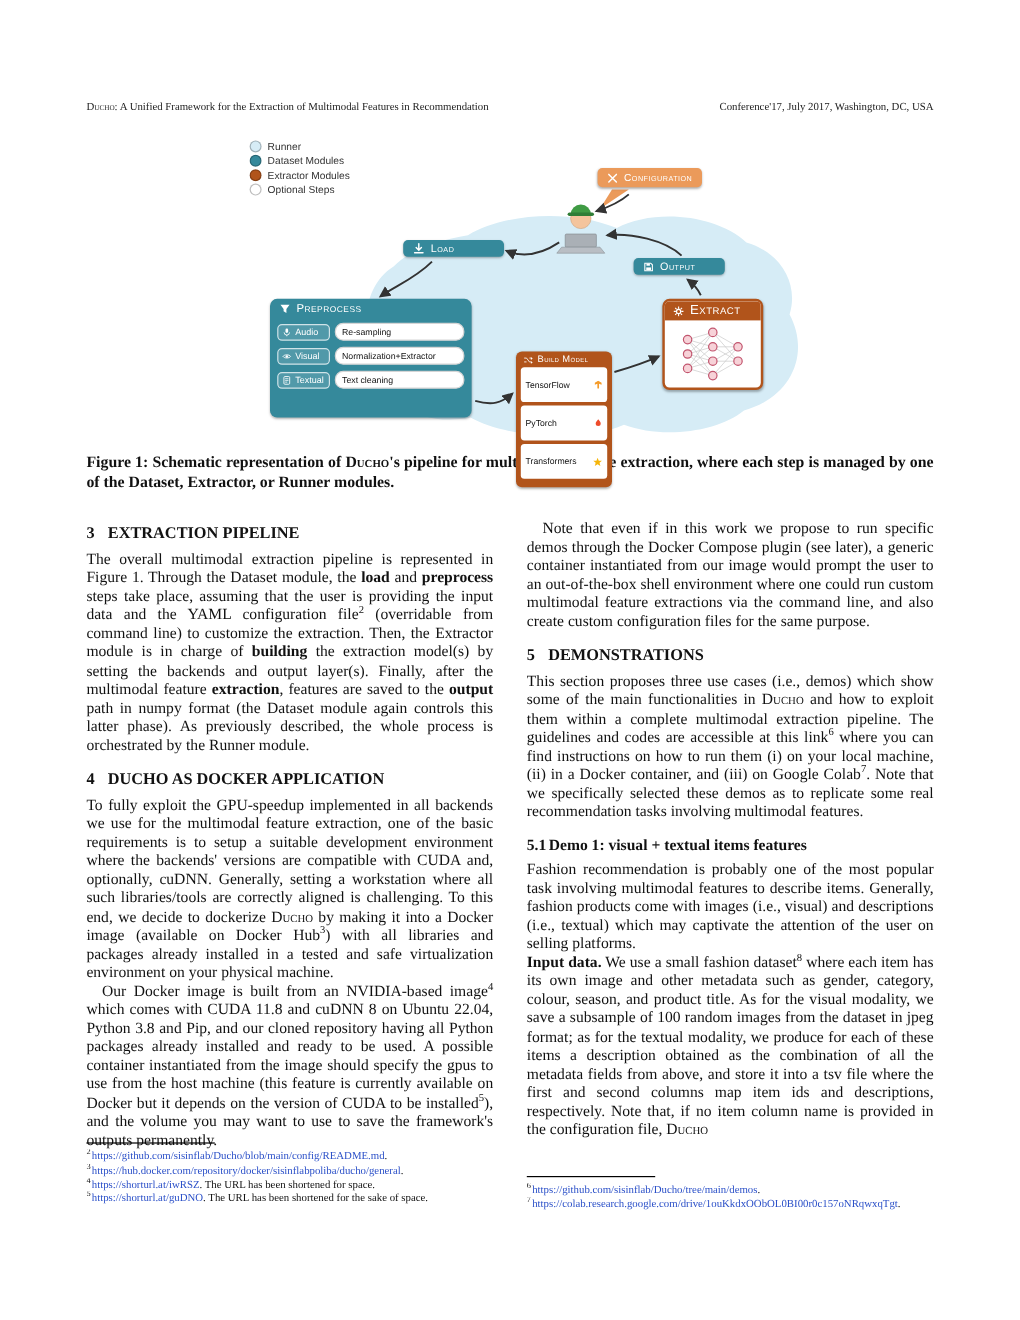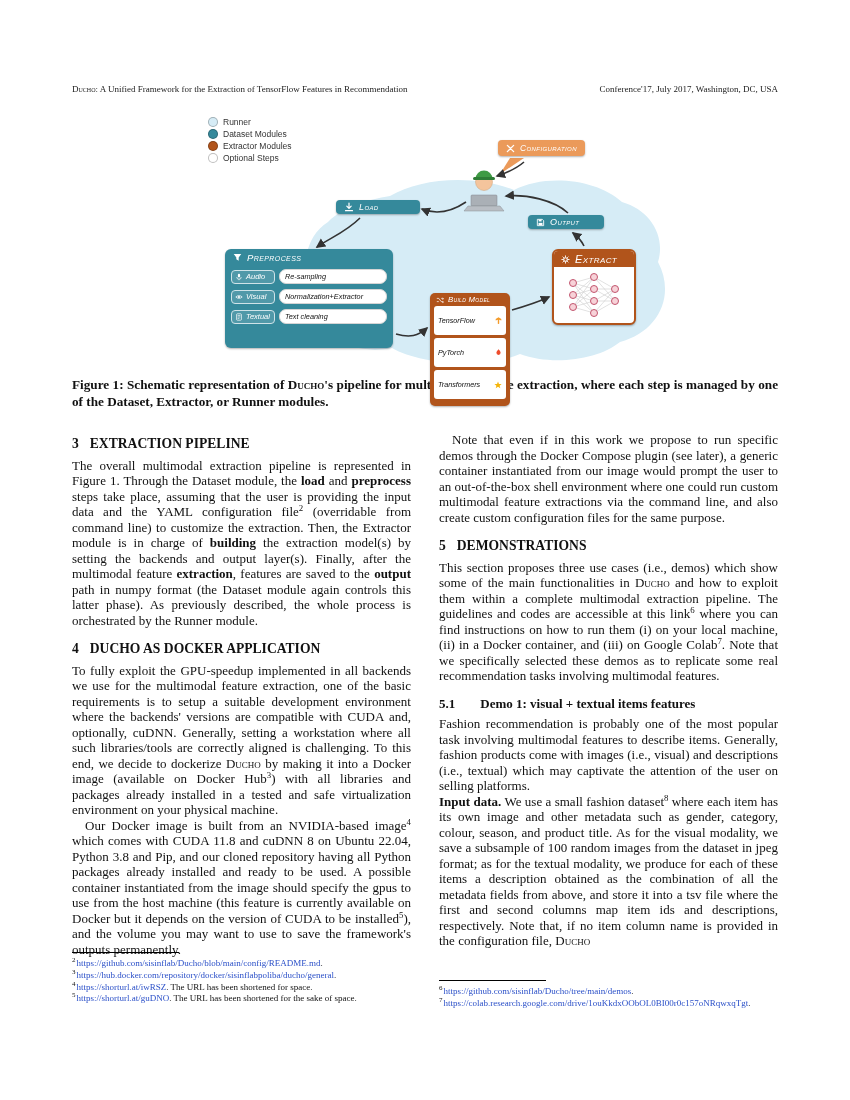--- a/index.html
+++ b/index.html
@@ -5,21 +5,21 @@
   html,body{margin:0;padding:0;background:#ffffff;}
   .page{position:relative;width:850px;height:1100px;background:#fff;font-family:"Liberation Serif",serif;color:#111;overflow:hidden;}
 
   
   .running-header{position:absolute;top:84px;left:72px;width:706px;display:flex;justify-content:space-between;font-size:9px;color:#222;}
   .sc,.seg-sc{font-variant:small-caps;}
 
   
   .figure-area{position:absolute;top:112px;left:72px;width:706px;height:262px;font-family:"Liberation Sans",sans-serif;}
   .fig-svg{position:absolute;left:0;top:0;z-index:0;}
-  .fig-box{position:absolute;z-index:1;box-sizing:border-box;font-style:italic;}
+  .fig-box{position:absolute;z-index:1;box-sizing:border-box;}
   .legend{position:absolute;left:136px;top:4px;z-index:1;}
   .legend-row{display:flex;align-items:center;gap:5px;height:12px;font-size:8.5px;color:#333;}
   .legend-dot{width:8px;height:8px;border-radius:50%;border:1px solid rgba(0,0,0,0.25);display:inline-block;}
   .tealbar{background:#35899b;color:#fff;border-radius:4px;display:flex;align-items:center;gap:5px;padding:2px 8px;
            box-shadow:0 1px 2px rgba(0,0,0,0.3);font-variant:small-caps;letter-spacing:.4px;font-size:9px;}
   .load-box{left:264px;top:88px;width:84px;}
   .output-box{left:456px;top:103px;width:76px;}
   .config-tag{left:426px;top:28px;background:#eb9a5a;color:#fff;border-radius:4px;display:flex;align-items:center;gap:5px;
               padding:3px 8px;font-variant:small-caps;letter-spacing:.4px;font-size:8.5px;box-shadow:0 1px 2px rgba(0,0,0,0.3);}
   .extract-box{left:480px;top:137px;width:84px;height:76px;background:#fff;border:2px solid #b1541b;border-radius:6px;overflow:hidden;box-shadow:0 1px 2px rgba(0,0,0,0.3);}
@@ -39,42 +39,42 @@
 
   
   .caption{position:absolute;top:377px;left:72px;width:706px;font-weight:bold;font-size:13.2px;line-height:16.6px;text-align:justify;}
 
   
   .col{position:absolute;top:432px;width:339px;font-size:13px;line-height:15.5px;text-align:justify;}
   .col-left{left:72px;}
   .col-right{left:439px;}
   .sec-head{font-size:13.6px;font-weight:bold;margin:13px 0 6px;display:flex;gap:11px;text-align:left;}
   .sec-head.mt0{margin-top:4px;}
-  .subsec-head{font-size:13px;font-weight:bold;margin:12px 0 5px;display:flex;gap:25px;text-align:left;}
+  .subsec-head{font-size:13px;font-weight:bold;margin:12px 0 5px;display:flex;gap:2px;text-align:left;}
   .para{margin:0;}
   .para.indent{text-indent:13px;}
   .seg-b{font-weight:bold;}
   .seg-sup{vertical-align:super;font-size:68%;line-height:0;}
 
   
   .fnblock{position:absolute;width:339px;font-size:9px;line-height:11.8px;text-align:left;}
   .fn-left{left:72px;top:952px;}
   .fn-right{left:439px;top:980px;}
   .fn-rule{width:107px;border-top:1px solid #000;margin-bottom:5px;}
   .fn-num{vertical-align:super;font-size:7px;line-height:0;margin-right:1px;}
   .fn-url{color:#2b50c8;text-decoration:none;}
   .fn-line{white-space:nowrap;overflow:hidden;}
 </style>
 </head>
 <body>
 
 <div class="page">
 
   <div class="running-header">
-    <span class="rh-left"><span class="seg-sc">Ducho</span><span>: A Unified Framework for the Extraction of TensorFlow Features in Recommendation</span></span>
+    <span class="rh-left"><span class="seg-sc">Ducho</span><span>: A Unified Framework for the Extraction of Multimodal Features in Recommendation</span></span>
     <span class="rh-right">Conference'17, July 2017, Washington, DC, USA</span>
   </div>
 
   <div class="figure-area">
     <svg class="fig-svg" width="706" height="262" viewBox="0 0 706 262">
       <defs>
         <marker id="arr" markerWidth="7" markerHeight="7" refX="5" refY="3" orient="auto">
           <path d="M0,0 L6,3 L0,6 Z" fill="#333"></path>
         </marker>
       </defs>

